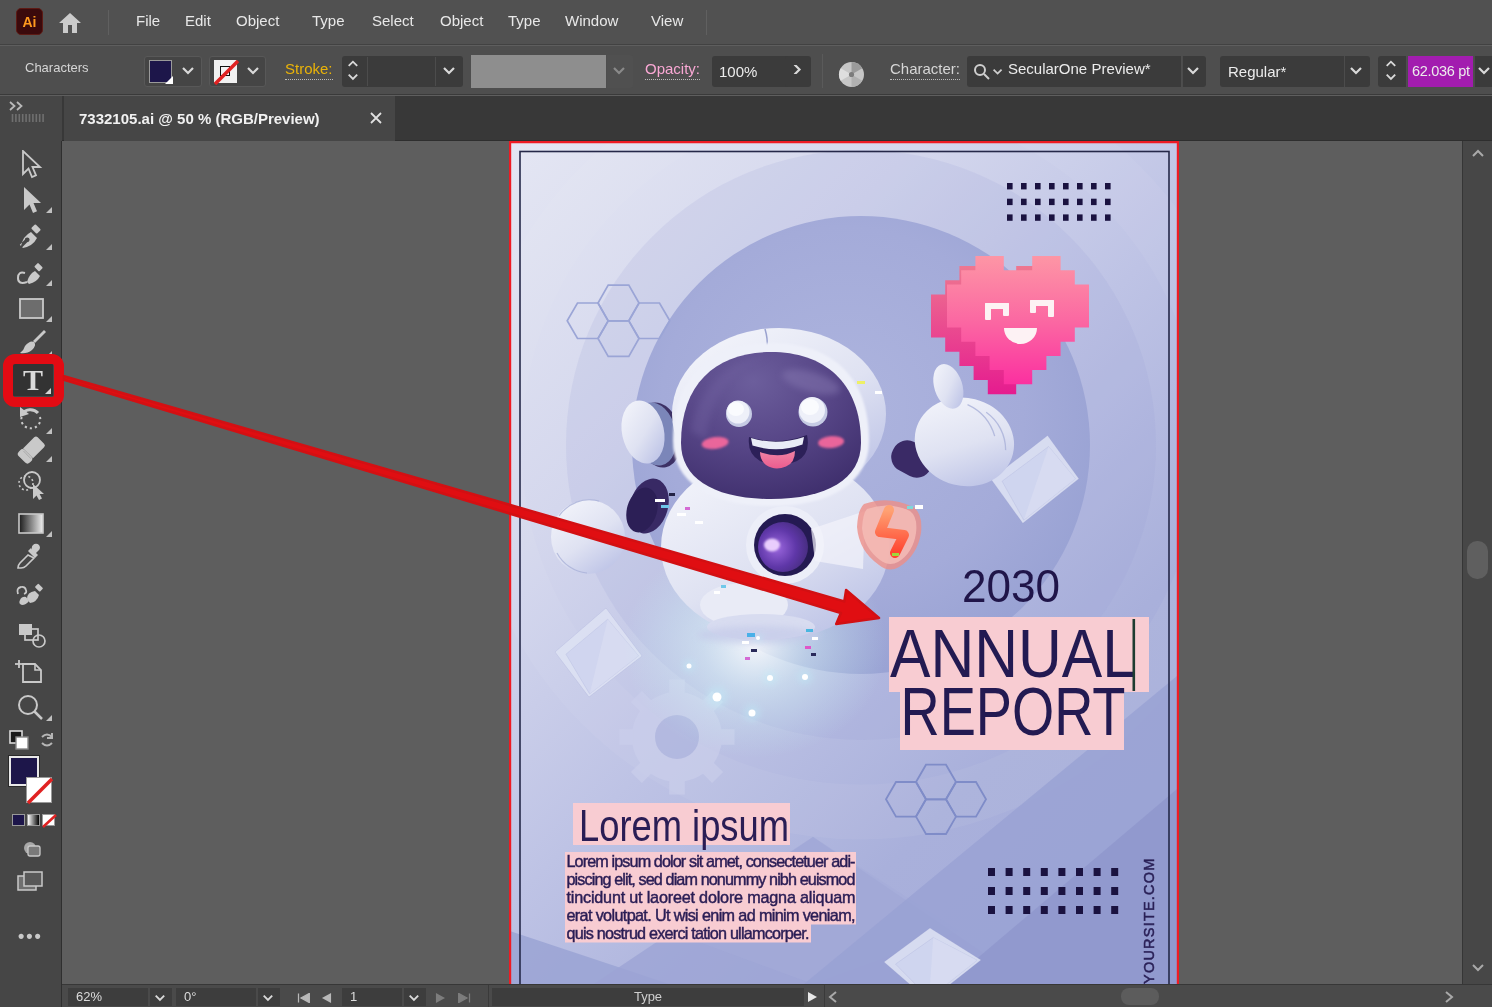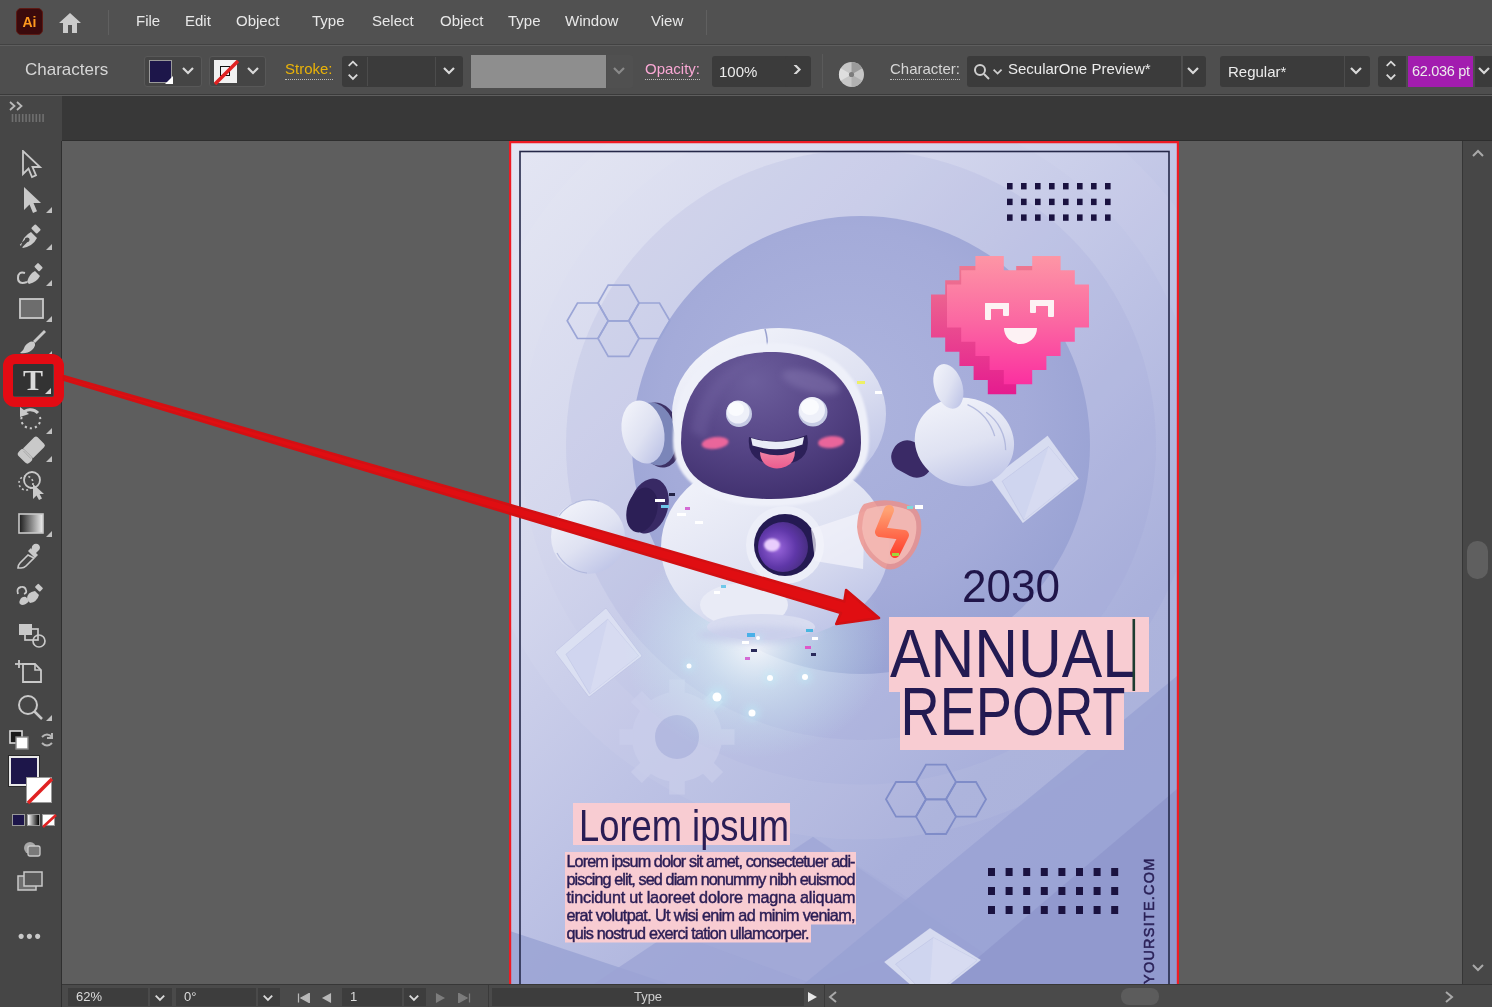--- a/index.html
+++ b/index.html
@@ -276,21 +276,21 @@
       <span style="position:absolute;left:236px;top:12px">Object</span>
       <span style="position:absolute;left:312px;top:12px">Type</span>
       <span style="position:absolute;left:372px;top:12px">Select</span>
       <span style="position:absolute;left:440px;top:12px">Object</span>
       <span style="position:absolute;left:508px;top:12px">Type</span>
       <span style="position:absolute;left:565px;top:12px">Window</span>
       <span style="position:absolute;left:651px;top:12px">View</span>
     </div>
 </div>
 <div style="position:absolute;left:0;top:46px;width:1492px;height:49px;background:#4e4e4e;border-bottom:1px solid #3a3a3a">
-    <div style="position:absolute;left:25px;top:14px;color:#d6d6d6;font-size:17px">Characters</div>
+    <div style="position:absolute;left:25px;top:14px;color:#d6d6d6;font-size:13px">Characters</div>
     <div style="position:absolute;left:144px;top:10px;width:58px;height:31px;background:#454545;border:1px solid #585858;border-radius:3px"></div>
     <div style="position:absolute;left:149px;top:14px;width:23px;height:23px;background:#1d164a;border:1px solid #9a9a9a"></div>
     <div style="position:absolute;left:165px;top:30px;width:0;height:0;border-left:8px solid transparent;border-bottom:8px solid #fff"></div>
     <svg style="position:absolute;left:181px;top:20px" width="14.0" height="9.0" viewBox="0 0 14 9">
       <path d="M2,2 L7,7 L12,2" fill="none" stroke="#d9d9d9" stroke-width="2.2" transform="rotate(0 7 4.5)"></path>
     </svg>
     <div style="position:absolute;left:209px;top:10px;width:57px;height:31px;background:#454545;border:1px solid #585858;border-radius:3px"></div>
     <div style="position:absolute;left:214px;top:14px;width:23px;height:23px;background:#f2f2f2"></div>
     <div style="position:absolute;left:220px;top:20px;width:10px;height:10px;border:1.5px solid #111"></div>
     <svg style="position:absolute;left:214px;top:14px" width="25" height="25">
@@ -376,20 +376,25 @@
           <line x1="11.7" y1="0" x2="11.7" y2="8"></line>
           <line x1="15.1" y1="0" x2="15.1" y2="8"></line>
           <line x1="18.5" y1="0" x2="18.5" y2="8"></line>
           <line x1="21.9" y1="0" x2="21.9" y2="8"></line>
           <line x1="25.3" y1="0" x2="25.3" y2="8"></line>
           <line x1="28.7" y1="0" x2="28.7" y2="8"></line>
           <line x1="32.099999999999994" y1="0" x2="32.099999999999994" y2="8"></line>
         </g>
       </svg>
 </div>
+<div style="position:absolute;left:64px;top:0;width:331px;height:45px;background:#464646;color:#f1f1f1;font-size:15px;font-weight:bold;line-height:45px;padding-left:15px;box-sizing:border-box">7332105.ai @ 50 % (RGB/Preview)
+<svg style="position:absolute;right:12px;top:15px" width="14" height="14" viewBox="0 0 14 14">
+        <path d="M2,2 L12,12 M12,2 L2,12" stroke="#e0e0e0" stroke-width="1.8"></path>
+      </svg>
+</div>
   </div>
 <div style="position:absolute;left:0;top:141px;width:62px;height:866px;background:#464646;border-right:1px solid #2f2f2f">
     <div style="position:relative;left:0;top:-141px">
       <svg style="position:absolute;left:15px;top:150px" width="32" height="30" viewBox="0 0 32 30">
         <path d="M8,1 L8,24 L13.5,18.5 L17,27 L21,25.3 L17.5,17 L25,17 Z" fill="none" stroke="#c9c9c9" stroke-width="1.8"></path>
       </svg>
       <svg style="position:absolute;left:15px;top:185px" width="32" height="30" viewBox="0 0 32 30">
         <path d="M9,2 L9,25 L14.5,19.5 L18,28 L22,26.3 L18.5,18 L26,18 Z" fill="#c9c9c9"></path>
       </svg>
       <div style="position:absolute;left:46px;top:207px;width:0;height:0;border-left:6px solid transparent;border-bottom:6px solid #c0c0c0"></div>

